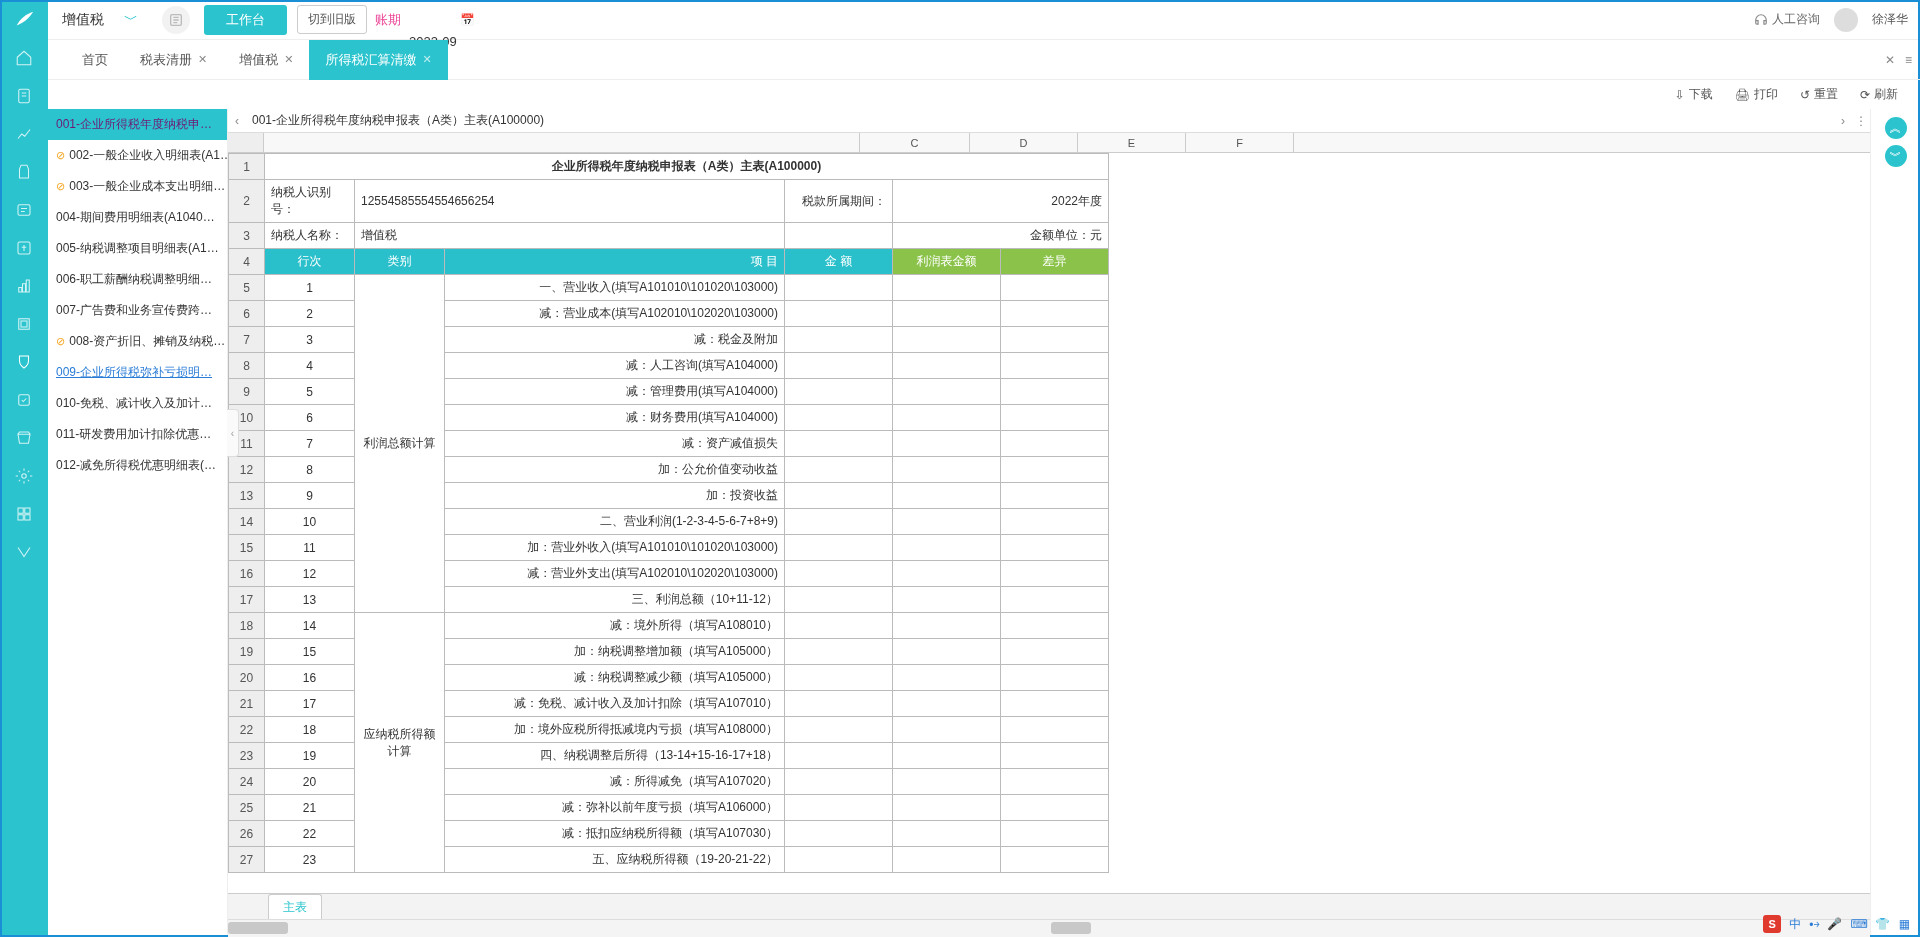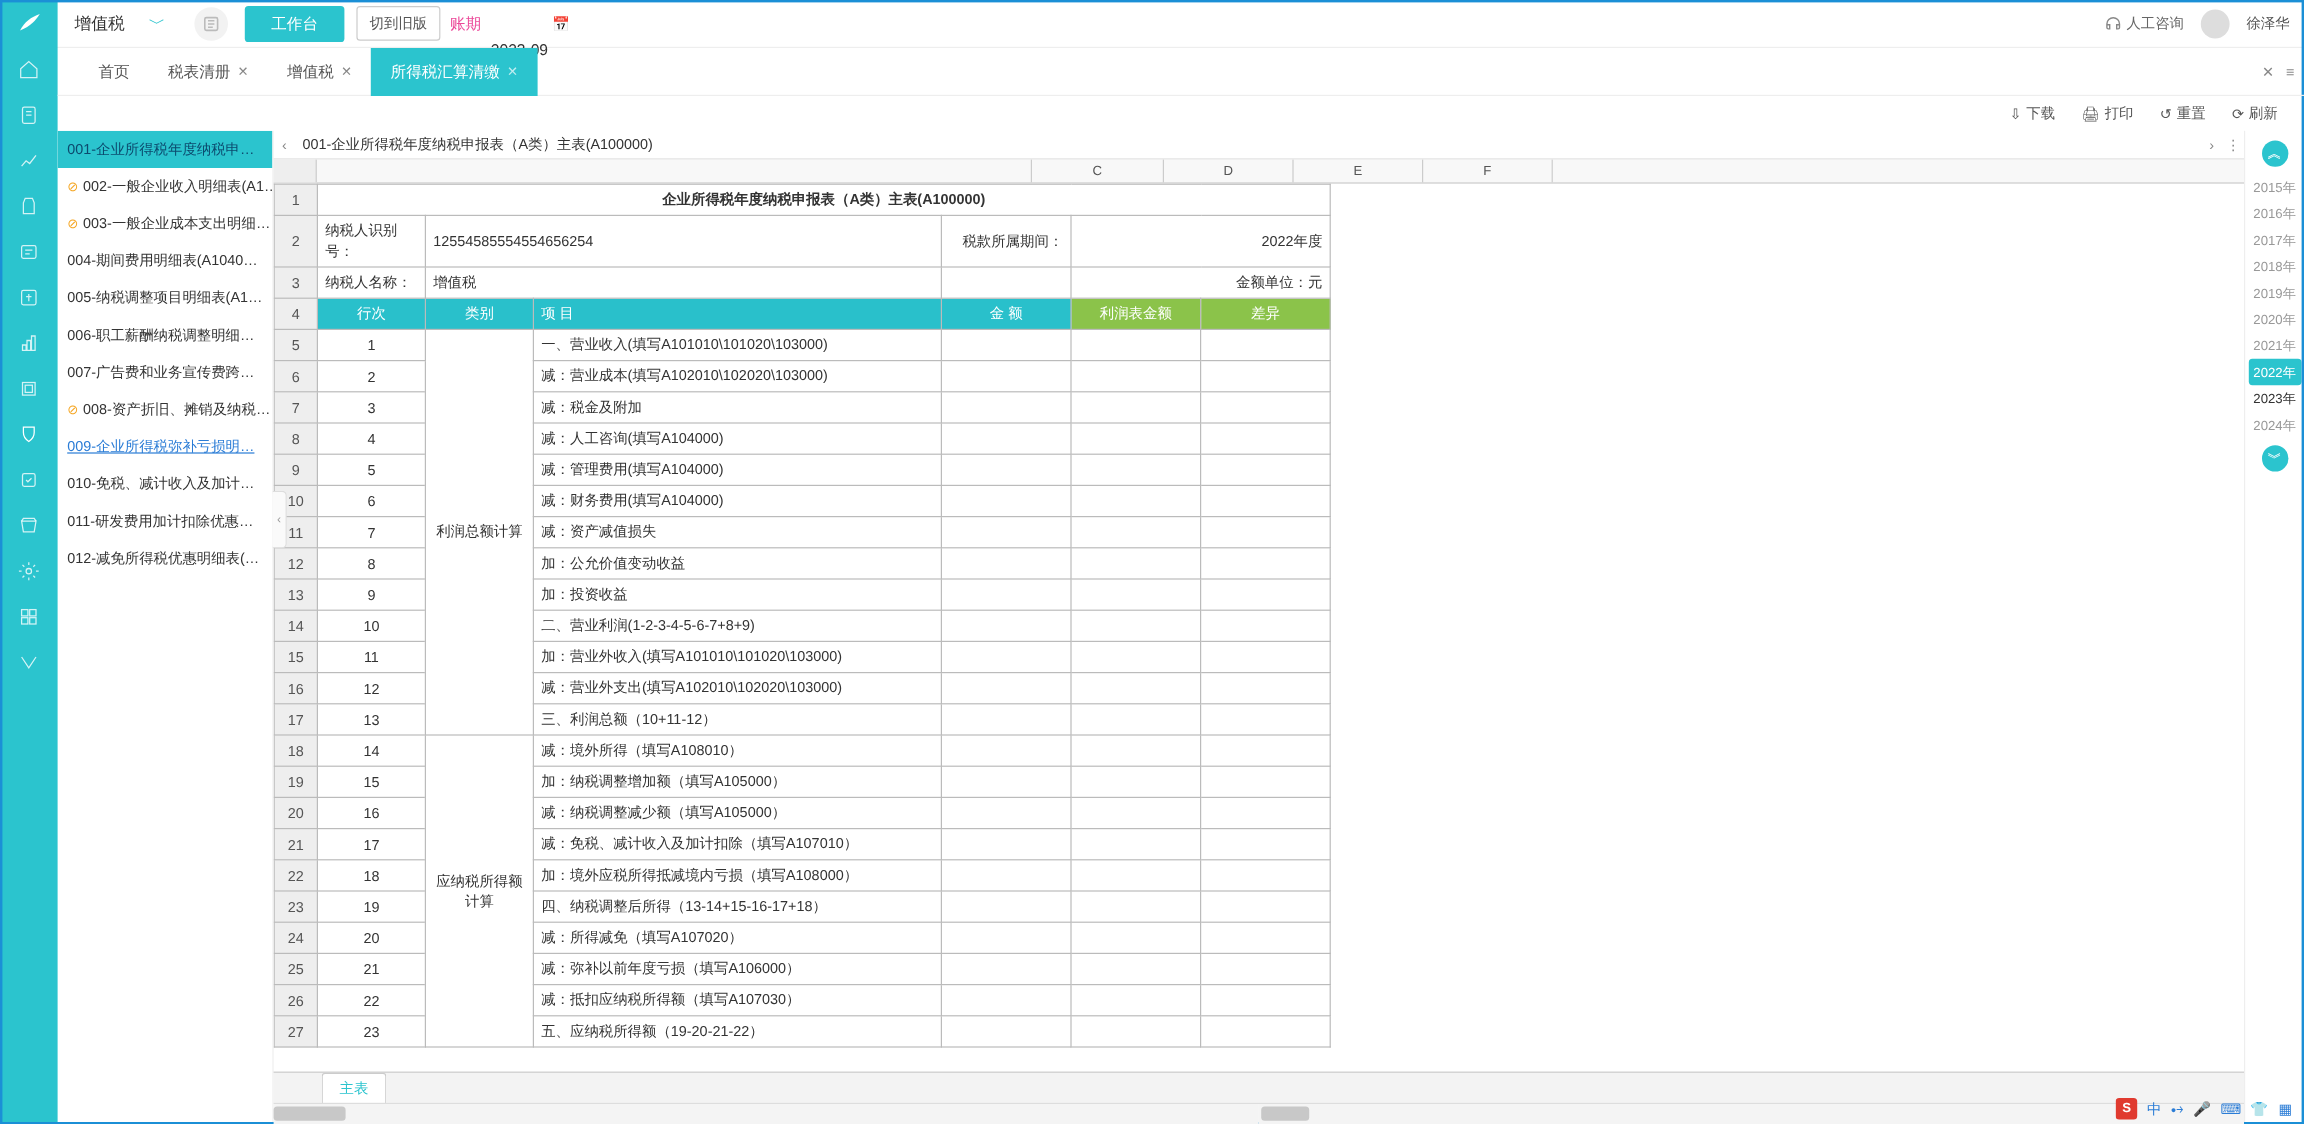--- a/index.html
+++ b/index.html
@@ -35,21 +35,21 @@
 .tabs-right-icons { position: absolute; right: 8px; display: flex; gap: 10px; color: #888; }
 
 .content-row { flex: 1; display: flex; min-height: 0; }
 .notice-bar { font-size: 12px; color: #ee4b4b; line-height: 1.6; padding: 6px 14px 0; max-width: 820px; }
 .toolbar-right { margin-left: auto; display: flex; gap: 22px; padding: 6px 22px; color: #555; font-size: 12px; }
 .toolbar-right span { cursor: pointer; display: inline-flex; align-items: center; gap: 4px; }
 .head-row { display: flex; }
 
 .left-panel { width: 180px; border-right: 1px solid #eee; display: flex; flex-direction: column; overflow: hidden; }
 .lp-item { padding: 7px 8px; font-size: 12px; color: #333; cursor: pointer; white-space: nowrap; overflow: hidden; text-overflow: ellipsis; display: flex; align-items: center; gap: 4px; }
-.lp-item.active { background: #2bc4ce; color: #0c4a6e; }
+.lp-item.active { background: #2bc4ce; color: #701a75; }
 .lp-item .warn { color: #f5a623; font-size: 11px; }
 .lp-item .link { color: #2a7cd6; text-decoration: underline; }
 
 .sheet-wrap { flex: 1; display: flex; flex-direction: column; min-width: 0; position: relative; }
 .sheet-toolbar { display: flex; align-items: center; border-bottom: 1px solid #ddd; height: 24px; }
 .sheet-toolbar .caret { width: 18px; display: flex; justify-content: center; color: #888; }
 .sheet-toolbar .sheet-title { font-size: 12px; color: #333; padding: 0 6px; }
 .col-headers { display: flex; height: 20px; border-bottom: 1px solid #ccc; background: #f8f8f8; }
 .row-head-corner { width: 36px; border-right: 1px solid #ccc; background:#eee; }
 .col-h { border-right: 1px solid #ccc; text-align: center; font-size: 11px; color: #555; line-height: 20px; }
@@ -62,21 +62,21 @@
 .grid { flex: 1; overflow: auto; }
 table.sheet { border-collapse: collapse; table-layout: fixed; }
 table.sheet td, table.sheet th { border: 1px solid #bbb; font-size: 12px; padding: 4px 6px; height: 24px; }
 .rowhead { width: 36px; background: #eee; text-align: center; font-size: 11px; color: #555; }
 .title-cell { text-align: center !important; font-weight: bold; font-size: 15px; border-left: none; border-right: none; border-top:none; height:34px; }
 .kv-label { width: 90px; text-align: left; }
 .green-hdr { background: #8bc34a; color: #fff; text-align: center; font-size: 12px; }
 .cyan-hdr  { background: #29c0cb; color: #fff; text-align: center; font-size: 12px; }
 .colA { width: 90px; text-align:center; }
 .colB { width: 90px; }
-.colProj { width: 340px; text-align:left; }
+.colProj { width: 340px; text-align:right; }
 .colNum { width: 108px; }
 .vmerge { text-align: center; vertical-align: middle; }
 .sheet-tabs { height: 26px; background: #f3f3f3; border-top: 1px solid #ccc; display:flex; align-items:center; padding-left: 40px; gap: 4px; }
 .sheet-tab { padding: 4px 14px; font-size:12px; color:#555; }
 .sheet-tab.active { background:#fff; border:1px solid #ccc; border-bottom:none; color:#2bc4ce; border-radius:3px 3px 0 0; }
 .hscroll-mock { height: 18px; border-top:1px solid #ddd; display:flex; }
 .hscroll-mock .track { flex:1; background:#f4f4f4; position:relative; }
 .hscroll-mock .thumb { position:absolute; left:0; top:2px; height:12px; width:60px; background:#c8c8c8; border-radius:3px; }
 
 .year-rail { width: 50px; background: #fff; display:flex; flex-direction:column; align-items:center; padding-top: 8px; gap: 6px; border-left:1px solid #eee; }
@@ -544,32 +544,20 @@
                 <div class="thumb"></div>
               </div>
             <div class="track" style="flex:1;">
                 <div class="thumb" style="left:2px;width:40px;"></div>
               </div>
           </div>
         </div>
 
         <div class="year-rail">
           <div class="rail-btn">︽</div>
-          <div id="year-list">
-              <div class="year-chip">2015年</div>
-              <div class="year-chip">2016年</div>
-              <div class="year-chip">2017年</div>
-              <div class="year-chip">2018年</div>
-              <div class="year-chip">2019年</div>
-              <div class="year-chip">2020年</div>
-              <div class="year-chip">2021年</div>
-              <div class="year-chip active">2022年</div>
-              <div class="year-chip current">2023年</div>
-              <div class="year-chip">2024年</div>
-            </div>
           <div class="rail-btn">︾</div>
         </div>
 
       </div>
     </div>
   </div>
 </div>
 
 <div class="ime-bar">
   <span class="ime-logo">S</span>

